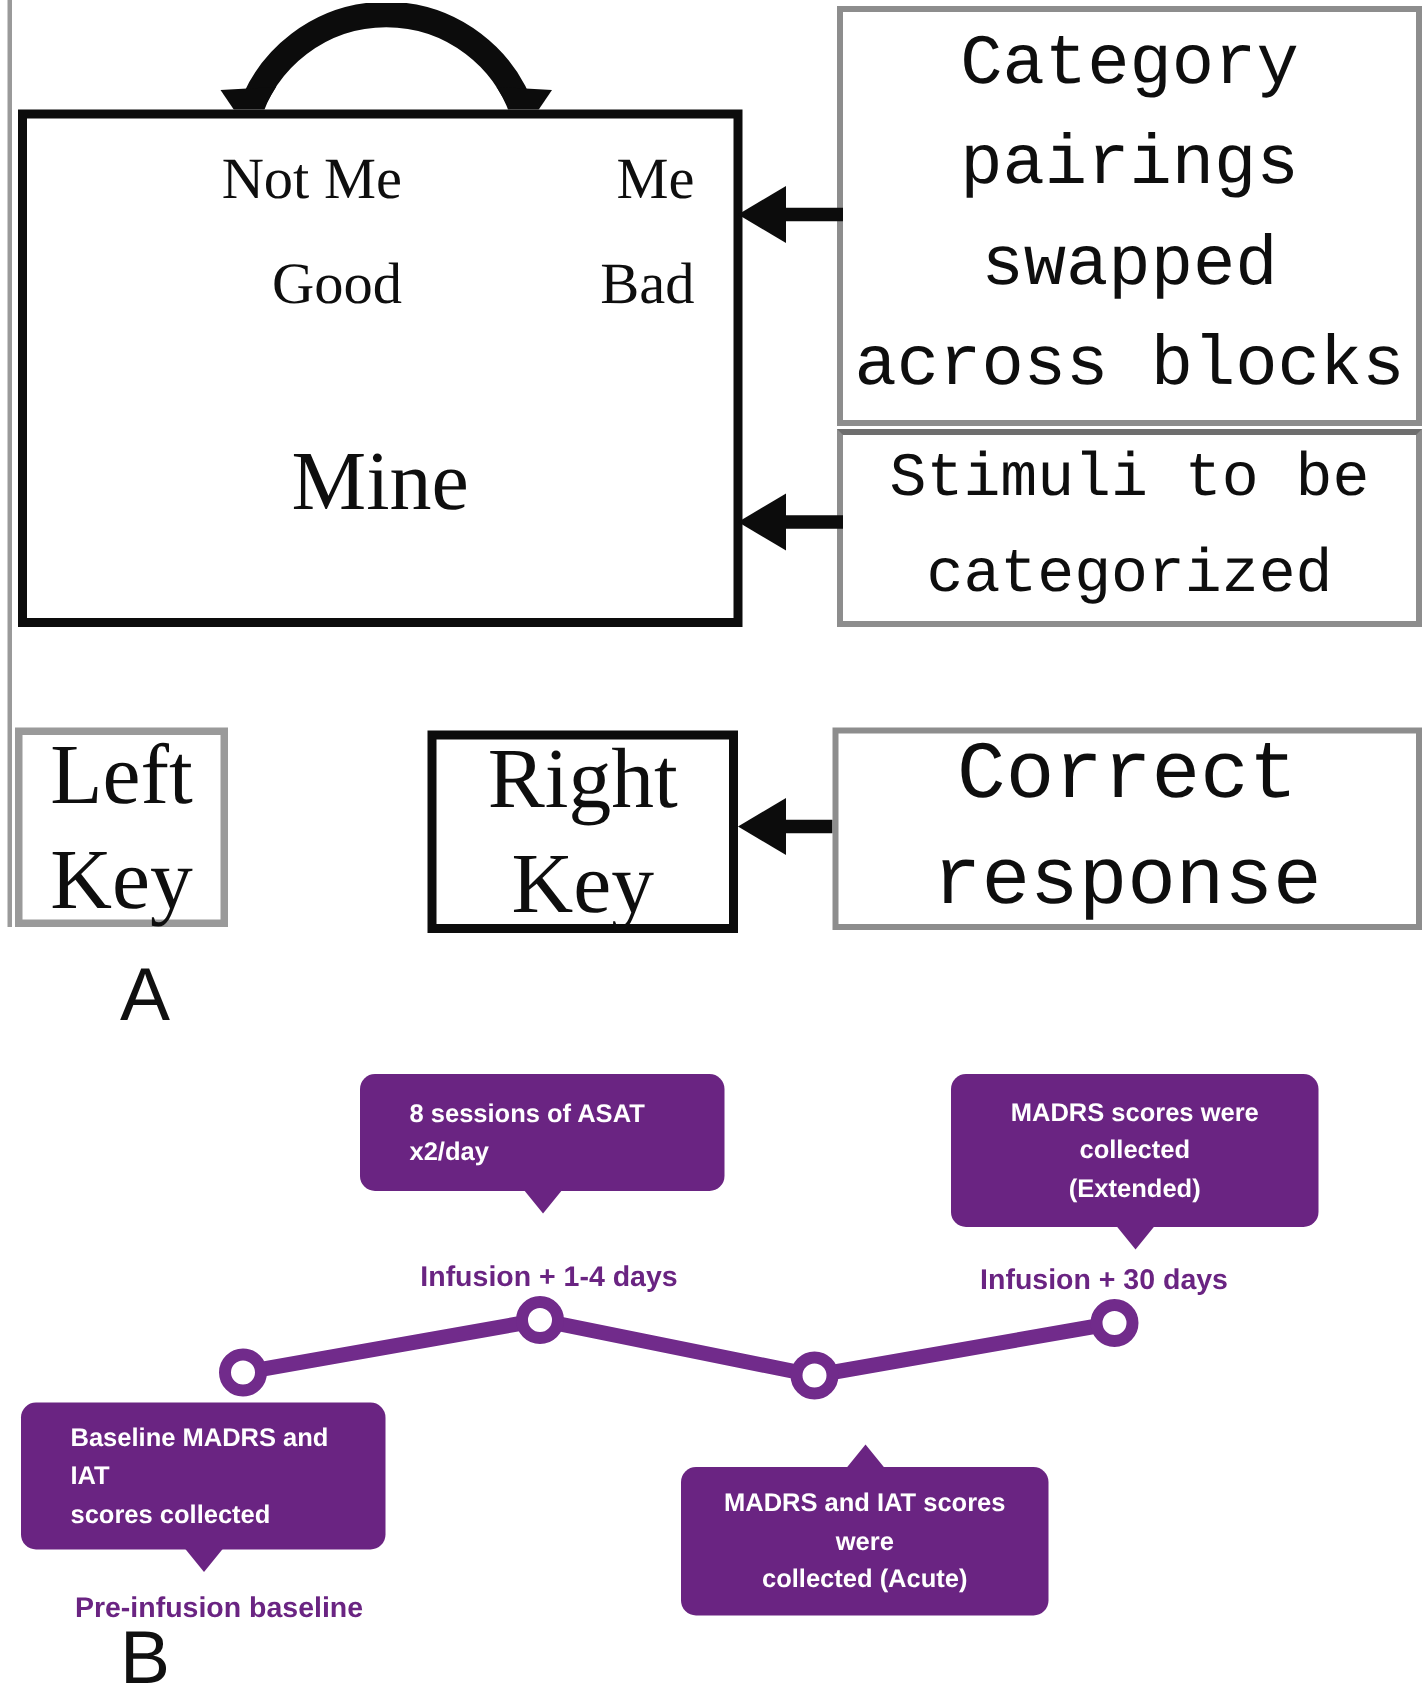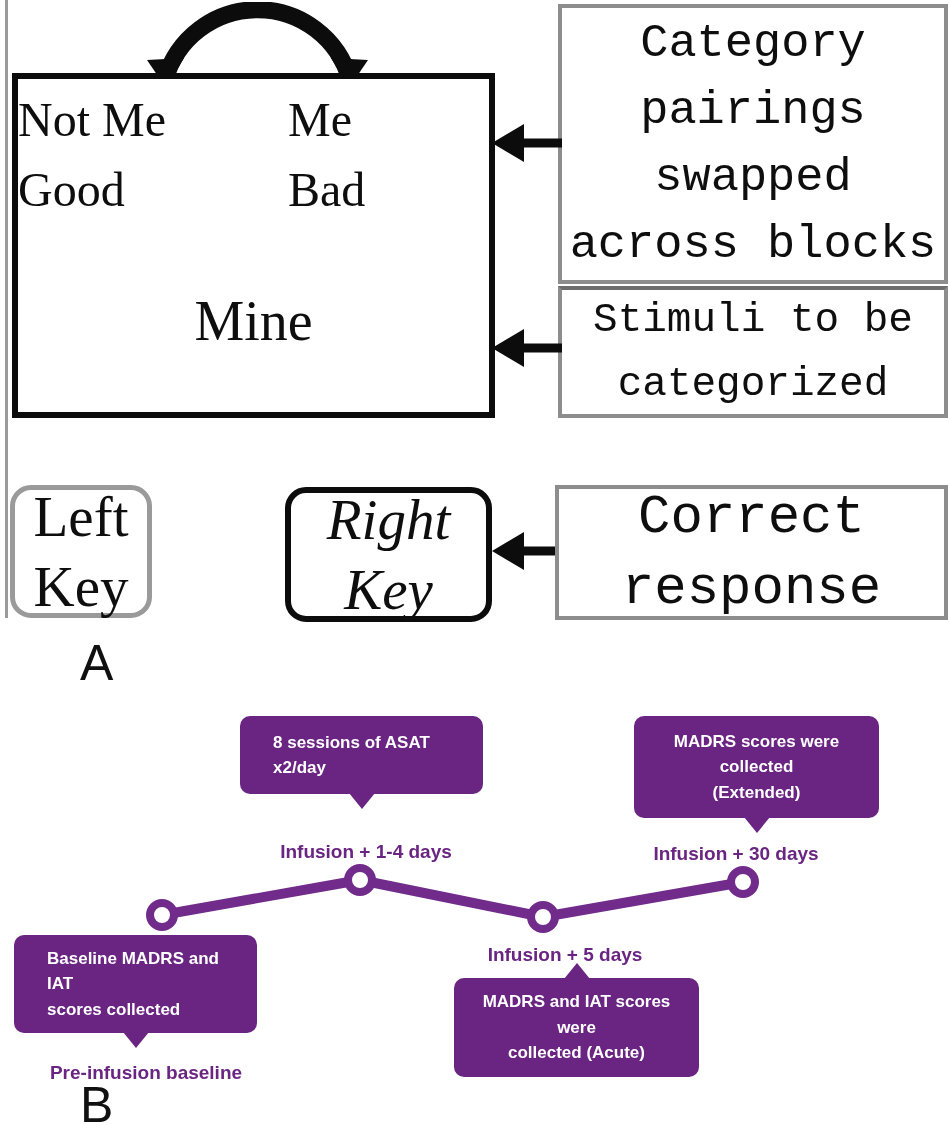--- a/index.html
+++ b/index.html
@@ -3,32 +3,32 @@
 <meta charset="utf-8">
 <style>
   html,body{margin:0;padding:0;background:#fff;}
   #figure{position:relative;width:950px;height:1125px;background:#ffffff;overflow:hidden;
           font-family:"Liberation Sans",sans-serif;}
   .abs{position:absolute;}
   
   .serif{font-family:"Liberation Serif",serif;color:#0e0e0e;}
   .gray-vline{left:5px;top:0;width:3px;height:618px;background:#9a9a9a;}
   .main-box{left:12px;top:73px;width:483px;height:345px;border:6px solid #0c0c0c;background:#fff;box-sizing:border-box;}
-  .pair-col{position:absolute;text-align:left;font-size:48px;line-height:70px;white-space:pre-line;}
+  .pair-col{position:absolute;text-align:right;font-size:39px;line-height:70px;white-space:pre-line;}
   .col-left{left:0;top:6px;width:250px;}
   .col-right{left:270px;top:6px;width:175px;}
   .mine{position:absolute;left:0;right:0;top:210px;text-align:center;font-size:56px;}
   .side-box{box-sizing:border-box;border:4px solid #8d8d8d;background:#fff;display:flex;flex-direction:column;
             align-items:center;justify-content:center;text-align:center;font-family:Liberation Mono, monospace;}
   .cat-box{left:558px;top:4px;width:390px;height:280px;font-size:47px;line-height:67px;}
   .stim-box{left:558px;top:286px;width:390px;height:132px;font-size:41px;line-height:64px;border-top-color:#6e6e6e;}
   .key-box{box-sizing:border-box;background:#fff;display:flex;flex-direction:column;align-items:center;
-           justify-content:center;text-align:center;font-size:57px;line-height:70px;border-radius:21px;}
+           justify-content:center;text-align:center;font-size:57px;line-height:70px;}
   .left-key{left:10px;top:485px;width:142px;height:133px;border:5px solid #9a9a9a;}
-  .right-key{left:285px;top:487px;width:207px;height:135px;border:6px solid #0c0c0c;font-style:italic;}
+  .right-key{left:285px;top:487px;width:207px;height:135px;border:6px solid #0c0c0c;}
   .correct-box{left:555px;top:485px;width:393px;height:135px;font-size:54px;line-height:71px;align-items:center;}
   .panel-letter{font-size:50px;color:#101010;font-family:"Liberation Sans",sans-serif;}
   .lbl-a{left:80px;top:634px;}
   .lbl-b{left:80px;top:1076px;}
   
   .pb-box{box-sizing:border-box;background:var(--pb-box,#6a2482);border-radius:10px;color:var(--pb-text,#fff);
           font-weight:bold;font-size:17px;line-height:1.5;display:flex;align-items:center;white-space:pre-line;}
   .pb-box.center{justify-content:center;text-align:center;padding:0 14px;margin-left:32px;}
   .pb-box.leftal{text-align:left;padding-left:33px;padding-right:16px;}
   .pb-asat{left:240px;top:716px;width:243px;height:78px;}
@@ -119,18 +119,17 @@
 x2/day</div>
   <div class="abs pb-box center ptr-down pb-ext">MADRS scores were collected
 (Extended)</div>
   <div class="abs pb-box leftal ptr-down pb-base">Baseline MADRS and IAT
 scores collected</div>
   <div class="abs pb-box center ptr-up pb-acute">MADRS and IAT scores were
 collected (Acute)</div>
 
   <div class="abs pb-label pb-l14">Infusion + 1-4 days</div>
   <div class="abs pb-label pb-l30">Infusion + 30 days</div>
-  <div class="abs pb-label pb-l5">Infusion + 5 days</div>
   <div class="abs pb-label pb-lpre">Pre-infusion baseline</div>
 
   <div class="abs panel-letter lbl-b">B</div>
 
 </div>
 
 </body></html>

